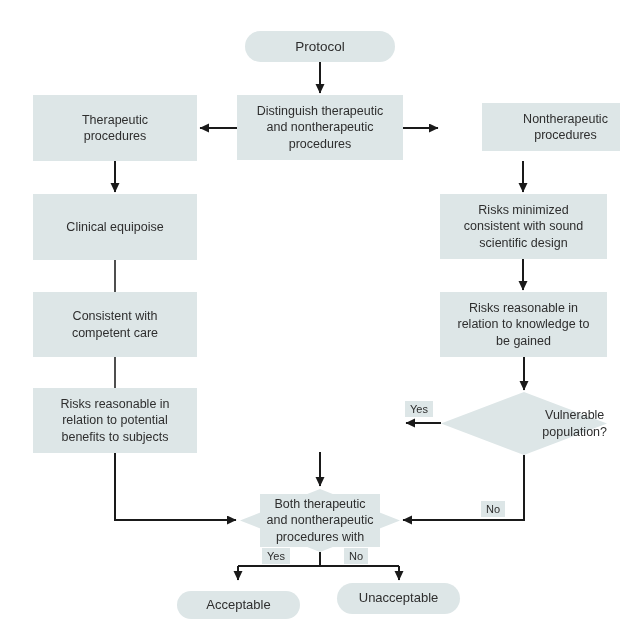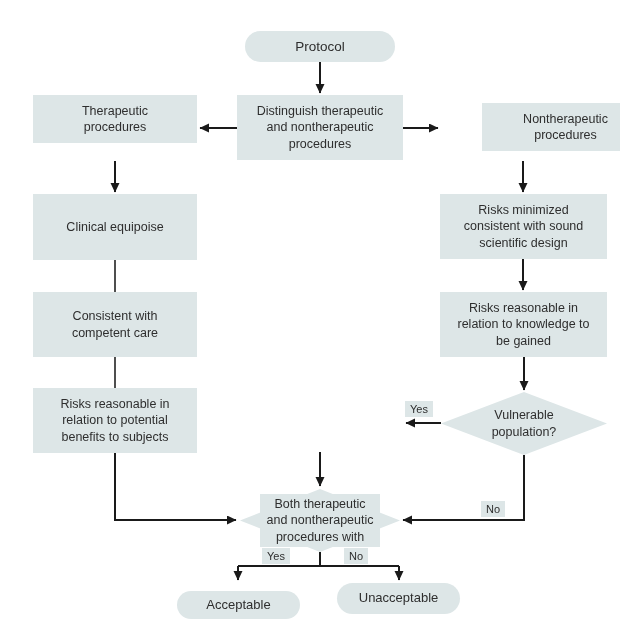--- a/index.html
+++ b/index.html
@@ -67,21 +67,21 @@
   <div class="node stadium start" style="left:245px;top:31px;width:150px;height:31px;">
     <span>Protocol</span>
   </div>
 
   <div class="node box" style="left:237px;top:95px;width:166px;height:65px;">
     <span>Distinguish therapeutic
 and nontherapeutic
 procedures</span>
   </div>
 
-  <div class="node box" style="left:33px;top:95px;width:164px;height:48px;">
+  <div class="node box" style="left:33px;top:95px;width:164px;height:66px;">
     <span>Therapeutic
 procedures</span>
   </div>
 
   <div class="node box" style="left:440px;top:103px;width:167px;height:48px;margin-left:42px;">
     <span>Nontherapeutic
 procedures</span>
   </div>
 
   <div class="node box" style="left:33px;top:194px;width:164px;height:66px;">
@@ -105,21 +105,21 @@
 be gained</span>
   </div>
 
   <div class="node box" style="left:33px;top:388px;width:164px;height:65px;">
     <span>Risks reasonable in
 relation to potential
 benefits to subjects</span>
   </div>
 
 
-  <div class="node diamond" style="left:441px;top:392px;width:166px;height:63px;">
+  <div class="node diamond" style="left:441px;top:392px;width:166px;height:63px;justify-content:flex-end;">
     <div class="shape"></div>
     <span>Vulnerable
 population?</span>
   </div>
 
   <div class="node diamond labelled" style="left:240px;top:489px;width:160px;height:63px;">
     <div class="shape"></div>
     <span>Both therapeutic
 and nontherapeutic
 procedures with</span>

